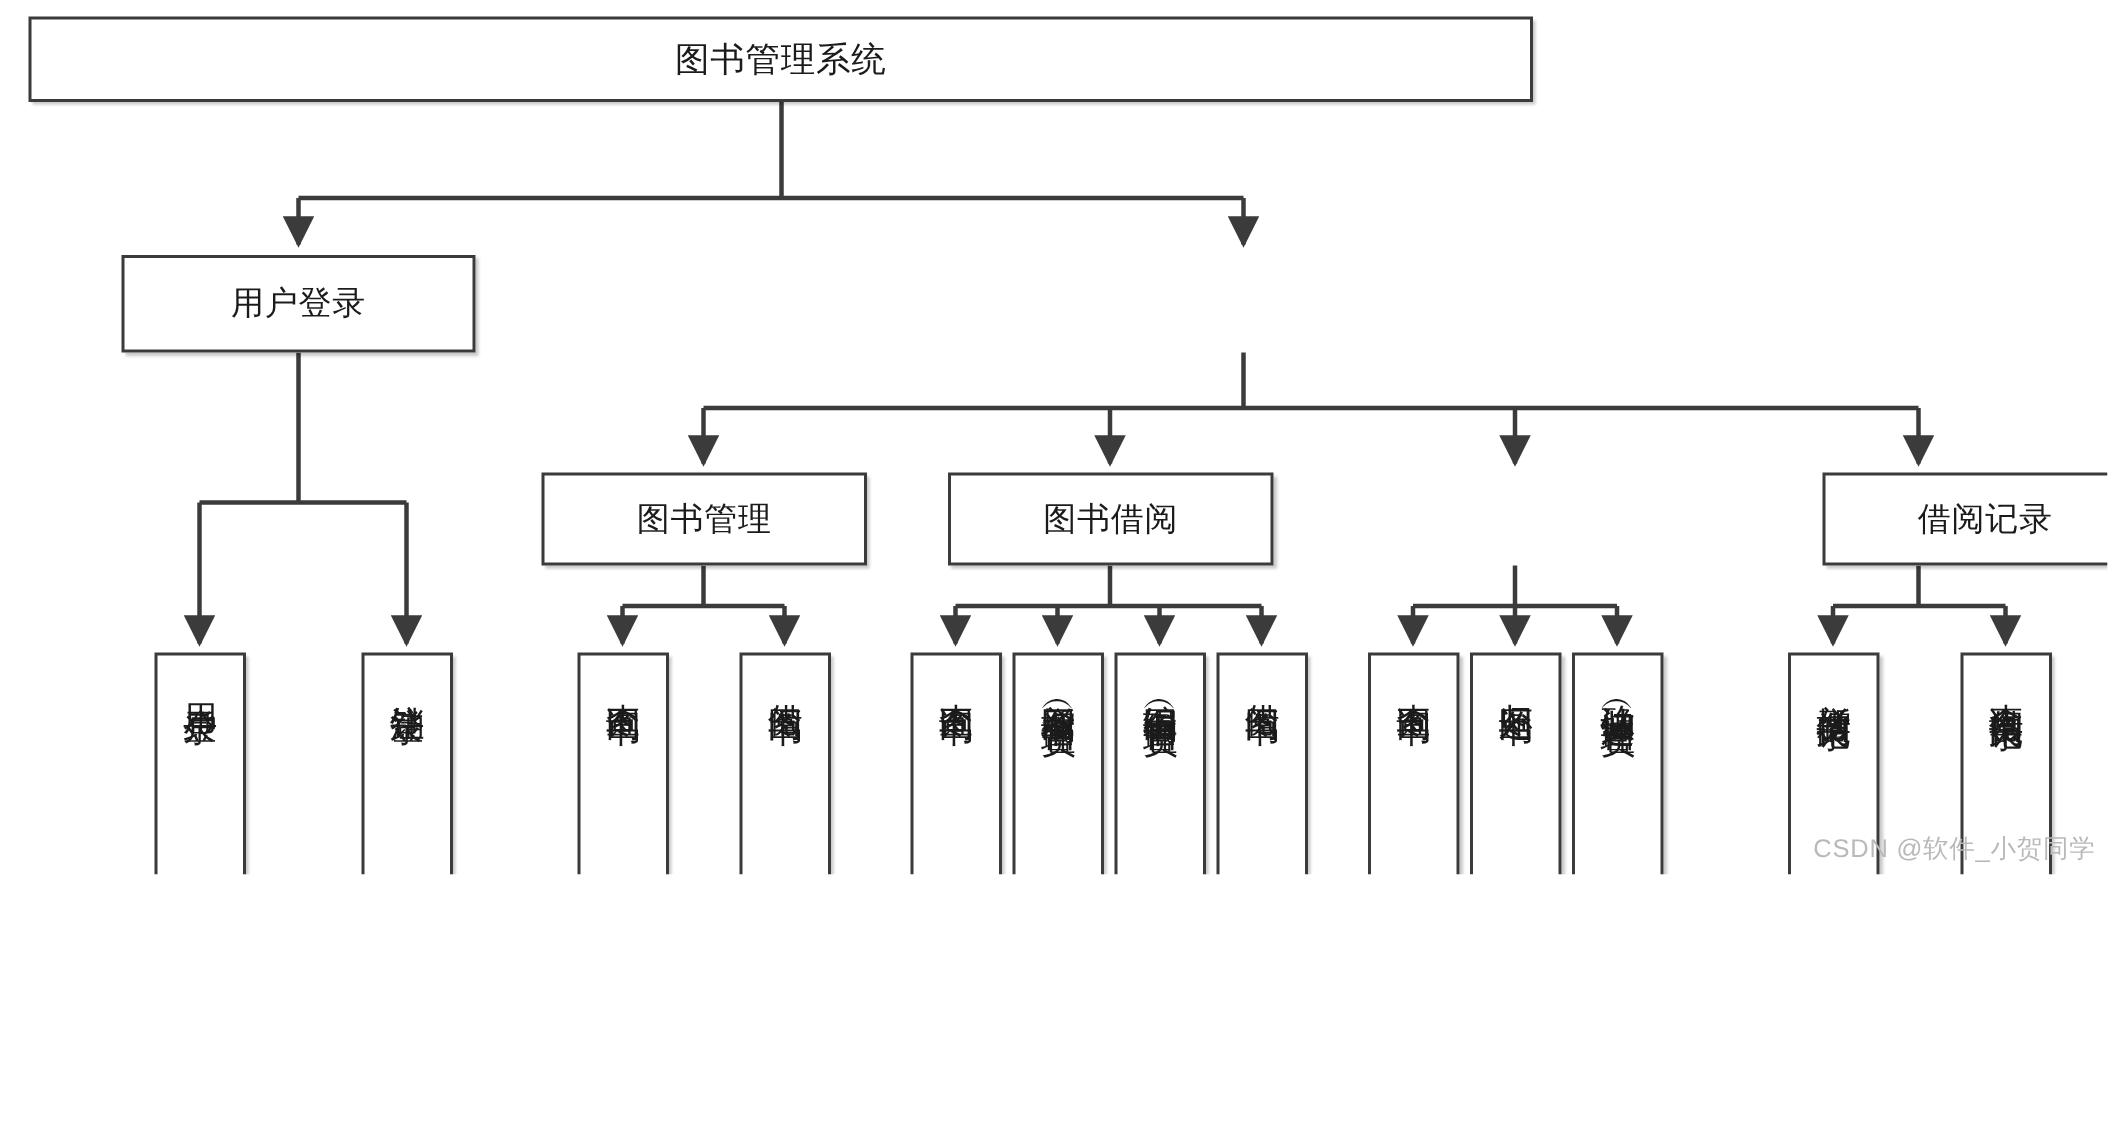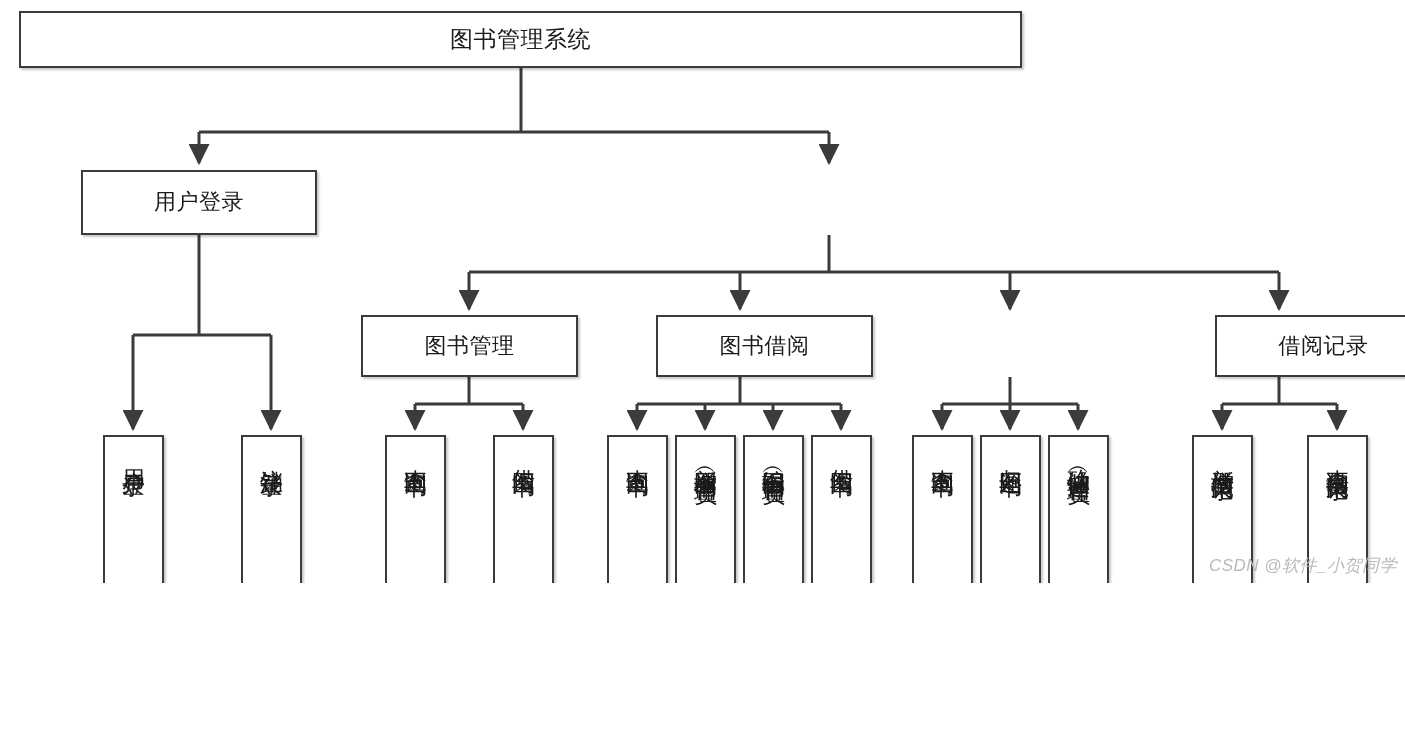--- a/index.html
+++ b/index.html
@@ -59,21 +59,20 @@
   }
   .watermark {
     position: absolute;
     right: 8px;
     bottom: 6px;
     font-size: 17px;
     color: #b9b9b9;
     letter-spacing: 0.5px;
     white-space: nowrap;
     user-select: none;
-    font-style: italic;
   }
 </style>
 </head>
 <body>
 
 <div id="canvas">
 
   <svg id="edges" viewBox="0 0 1405 747" xmlns="http://www.w3.org/2000/svg">
     <defs>
       <marker id="arrow" viewBox="0 0 10 10" refX="9" refY="5" markerWidth="7" markerHeight="7" orient="auto-start-reverse">
@@ -128,21 +127,21 @@
     <span class="label">图书管理系统</span>
   </div>
 
   <div class="node" style="left:81px; top:170px; width:236px; height:65px;">
     <span class="label">用户登录</span>
   </div>
 
   <div class="node" style="left:361px; top:315px; width:217px; height:62px;">
     <span class="label">图书管理</span>
   </div>
-  <div class="node" style="left:656px; top:315px; width:217px; height:62px;align-items:center;">
+  <div class="node" style="left:632px; top:315px; width:217px; height:62px;align-items:center;">
     <span class="label">图书借阅</span>
   </div>
   <div class="node" style="left:1215px; top:315px; width:217px; height:62px;">
     <span class="label">借阅记录</span>
   </div>
 
   <div class="node leaf" style="left:103px; top:435px; width:61px; height:300px;">
     <span class="label">用户登录</span>
   </div>
   <div class="node leaf" style="left:241px; top:435px; width:61px; height:300px;">

